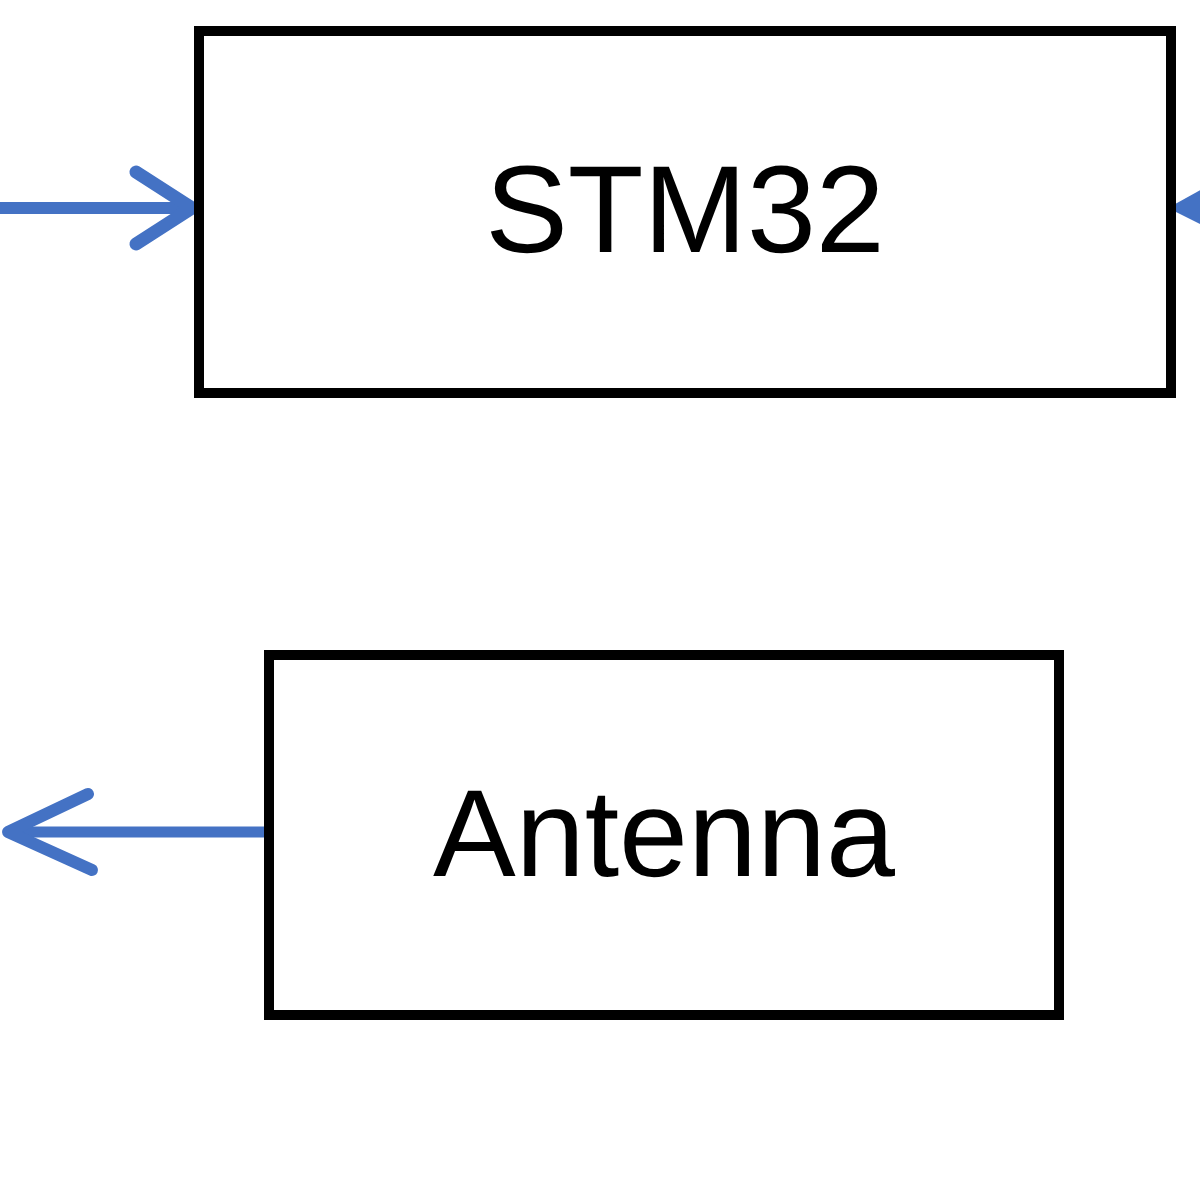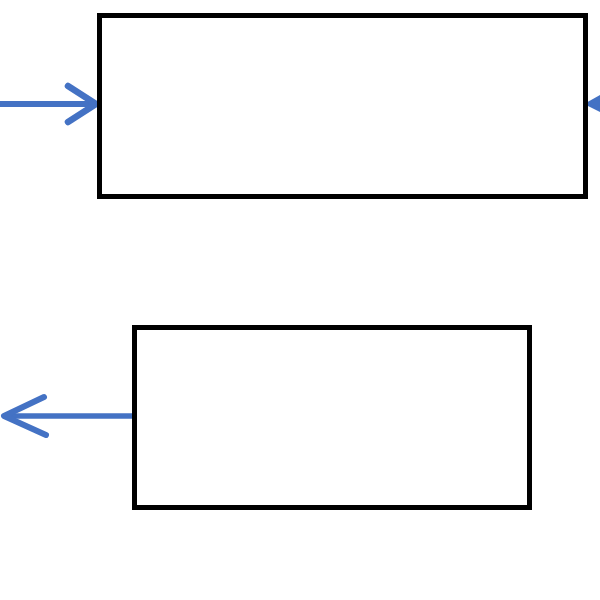--- a/index.html
+++ b/index.html
@@ -67,18 +67,20 @@
       <line x1="596" y1="104" x2="604" y2="104" stroke-width="5" stroke="#4472C4"></line>
     </g>
 
     <g>
       <line x1="134" y1="416" x2="6" y2="416" stroke-width="5.5" stroke="#4472C4"></line>
       <polyline points="44,397 4,416 46,435" fill="none" stroke-width="6" stroke-linecap="round" stroke-linejoin="round" stroke="#4472C4"></polyline>
     </g>
   </svg>
 
   <div class="box box-stm32">
+    <div class="box-line">STM32</div>
   </div>
 
   <div class="box box-antenna">
+    <div class="box-line">Antenna</div>
   </div>
 
 </div>
 
 </body></html>

